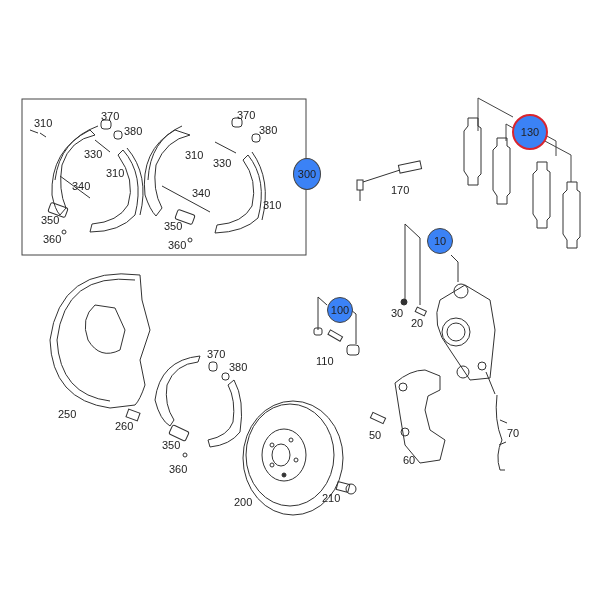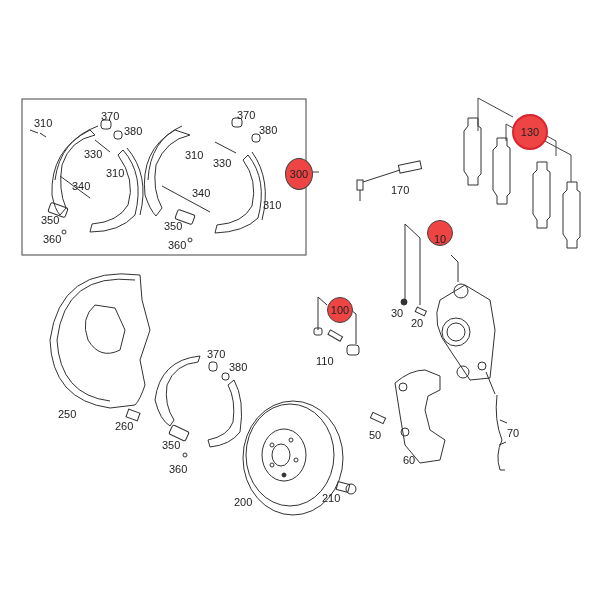--- a/index.html
+++ b/index.html
@@ -2,21 +2,21 @@
 <html><head>
 <meta charset="utf-8">
 <style>
   html, body { margin:0; padding:0; background:#ffffff; }
   body { width:600px; height:600px; position:relative; overflow:hidden;
          font-family:"Liberation Sans", sans-serif; }
   #diagram { position:absolute; left:0; top:0; width:600px; height:600px; }
   .lbl { position:absolute; font-size:11px; color:#222; line-height:11px;
          font-family:"Liberation Sans", sans-serif; white-space:nowrap; }
   .circ { position:absolute; border:1px solid #444; border-radius:50%;
-          background:#ef4444; font-size:11px; color:#222; display:flex;
+          background:#3b82f6; font-size:11px; color:#222; display:flex;
           align-items:center; justify-content:center;
           font-family:"Liberation Sans", sans-serif; }
   .circ.hl { border:2px solid #d9252f; }
 </style>
 </head>
 <body>
 
 <div id="diagram">
   <svg width="600" height="600" viewBox="0 0 600 600" fill="none" stroke="#333" stroke-width="1">
 
@@ -128,27 +128,27 @@
       <circle cx="272" cy="465" r="2"></circle>
       <circle cx="284" cy="475" r="2" fill="#333"></circle>
     </g>
     <g>
       <rect x="337" y="483" width="12" height="8" transform="rotate(15 343 487)"></rect>
       <circle cx="351" cy="489" r="5"></circle>
     </g>
   </svg>
 
   
-  <div class="circ" style="left:285px;top:158px;width:26px;height:30px;justify-content:center;">
+  <div class="circ" style="left:293px;top:158px;width:26px;height:30px;justify-content:center;">
       <span>300</span>
     </div>
   <div class="circ hl" style="left:512px;top:114px;width:32px;height:32px;">
       <span>130</span>
     </div>
-  <div class="circ" style="left:427px;top:220px;width:24px;height:24px;align-items:flex-end;">
+  <div class="circ" style="left:427px;top:228px;width:24px;height:24px;">
       <span>10</span>
     </div>
   <div class="circ" style="left:327px;top:297px;width:24px;height:24px;text-align:right;">
       <span>100</span>
     </div>
 
   
   <span class="lbl" style="left:34px;top:118px">310</span>
   <span class="lbl" style="left:101px;top:111px">370</span>
   <span class="lbl" style="left:124px;top:126px">380</span>

